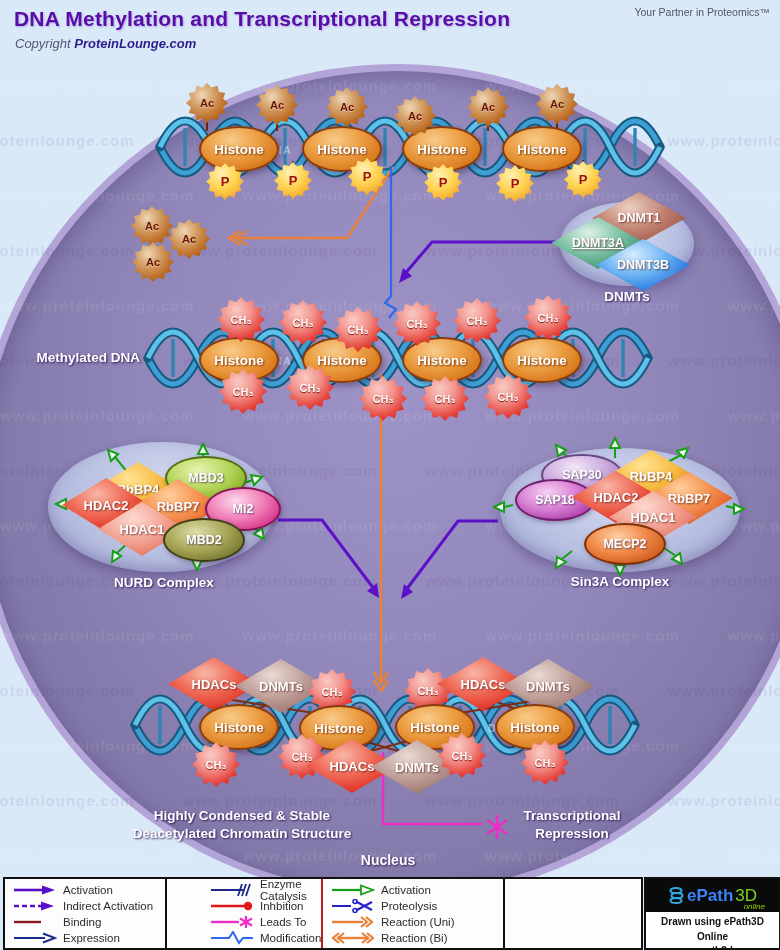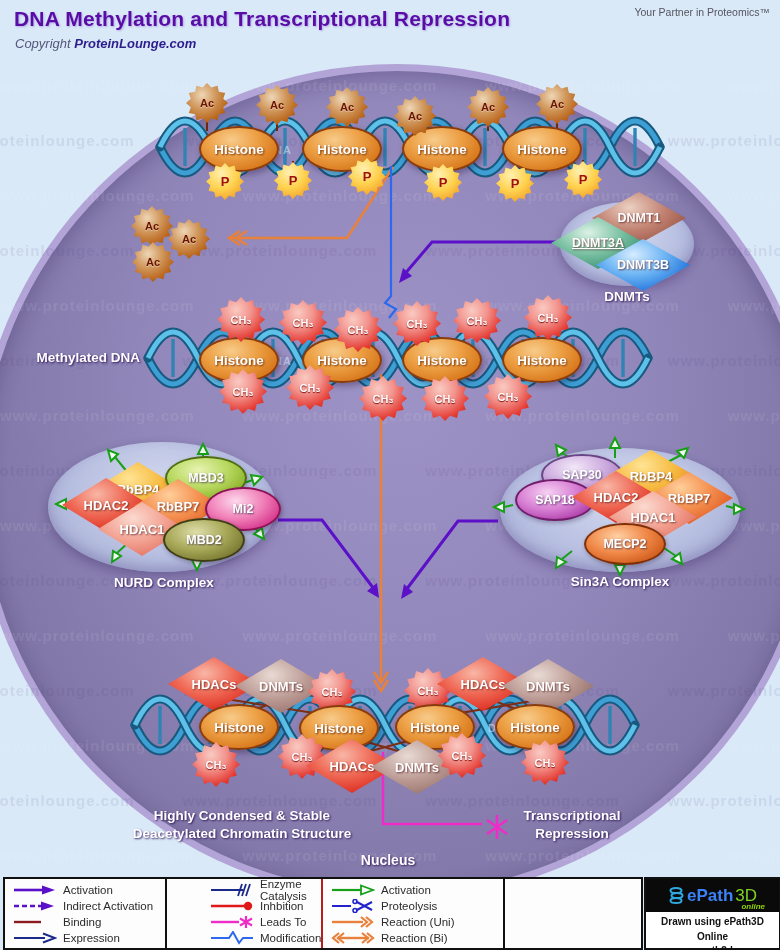--- a/index.html
+++ b/index.html
@@ -72,21 +72,21 @@
   .lcol2{width:156px;border-right:2px solid #b91c1c;padding-left:43px;}
   .lcol3{width:182px;border-right:2px solid #101010;}
   .lcol4{width:132px;padding-top:19px;}
   .litem{display:flex;align-items:center;gap:6px;height:16px;font-size:11.5px;color:#2c2c2c;}
   .litem svg{flex:0 0 auto;}
   .epbox{position:absolute;left:644px;top:877px;width:133px;height:69px;border:2px solid #101010;
          background:#fff;z-index:6;box-sizing:content-box;}
   .ep-black{height:33px;background:#0a0a0a;display:flex;align-items:center;justify-content:center;gap:2px;position:relative;}
   .ep-e{color:#3b82f6;font-size:17px;font-weight:bold;}
   .ep-3d{color:#7ed321;font-size:17px;font-weight:normal;}
-  .ep-online{position:absolute;right:14px;bottom:1px;font-size:8px;font-weight:bold;color:#8fd400;font-style:italic;}
+  .ep-online{position:absolute;right:14px;bottom:1px;font-size:8px;font-weight:normal;color:#8fd400;font-style:italic;}
   .ep-text{text-align:center;font-size:10px;font-weight:bold;color:#111;line-height:1.45;padding-top:3px;}
 </style>
 </head>
 <body>
 
 <div class="canvas">
 
   <div class="hdr">
     <div class="hdr-title">DNA Methylation and Transcriptional Repression</div>
     <div class="hdr-copy">

